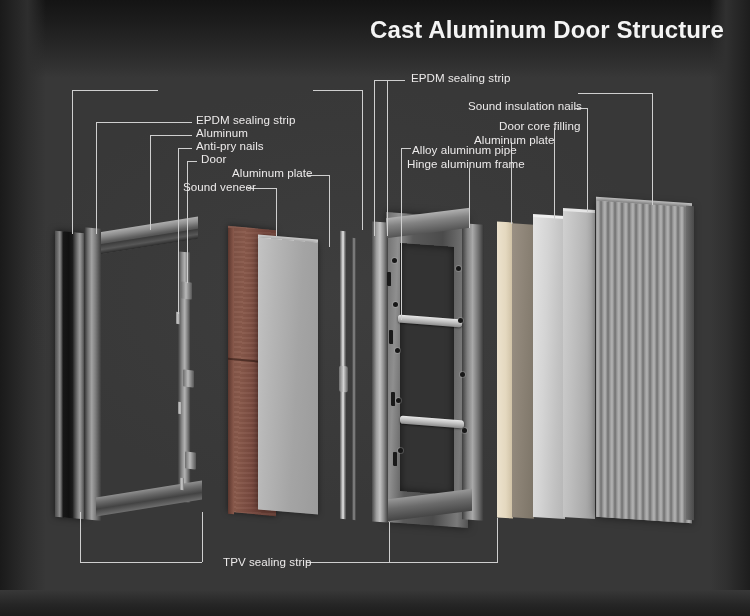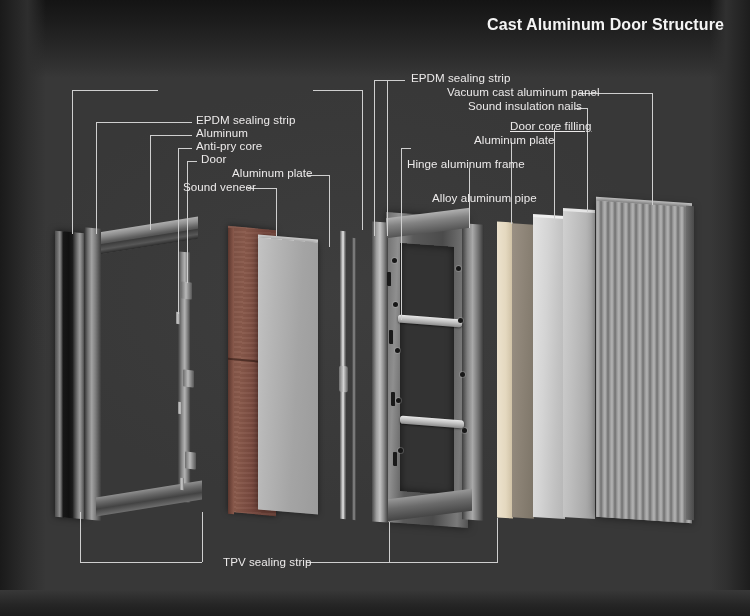--- a/index.html
+++ b/index.html
@@ -31,21 +31,21 @@
     background:linear-gradient(90deg,#1a1a1a 0%,#2e2e2e 60%,rgba(56,56,56,0) 100%);
   }
   .bg-right {
     position:absolute; right:0; top:0; width:40px; height:616px;
     background:linear-gradient(270deg,#1d1d1d 0%,#303030 60%,rgba(56,56,56,0) 100%);
   }
 
   
   .title {
     position:absolute; right:26px; top:16px;
-    font-size:16px; font-weight:bold; color:#f4f4f4;
+    font-size:24px; font-weight:bold; color:#f4f4f4;
     letter-spacing:.1px; white-space:nowrap;
   }
 
   
   .lbl {
     position:absolute; white-space:nowrap;
     font-size:11.6px; color:#eceaea; letter-spacing:.05px;
   }
 
   
@@ -363,37 +363,36 @@
   <div class="ln lv" style="left:202px;top:512px;height:50px;"></div>
   <div class="ln lh" style="left:306px;top:562px;width:192px;"></div>
   <div class="ln lv" style="left:389px;top:522px;height:40px;"></div>
   <div class="ln lv" style="left:497px;top:518px;height:44px;"></div>
 
 
   <div class="lbl" style="left:196px;top:113px;">EPDM sealing strip</div>
 
   <div class="lbl" style="left:196px;top:126px;">Aluminum</div>
 
-  <div class="lbl" style="left:196px;top:139px;">Anti-pry core</div>
+  <div class="lbl" style="left:196px;top:139px;">Anti-pry nails</div>
 
   <div class="lbl" style="left:201px;top:152px;">Door</div>
 
   <div class="lbl" style="left:232px;top:166px;">Aluminum plate</div>
 
   <div class="lbl" style="left:183px;top:180px;">Sound veneer</div>
 
   <div class="lbl" style="left:411px;top:71px;">EPDM sealing strip</div>
 
-  <div class="lbl" style="left:447px;top:85px;">Vacuum cast aluminum panel</div>
 
   <div class="lbl" style="left:468px;top:99px;">Sound insulation nails</div>
 
-  <div class="lbl" style="left:510px;top:119px;text-decoration:underline;">Door core filling</div>
+  <div class="lbl" style="left:499px;top:119px;">Door core filling</div>
 
   <div class="lbl" style="left:474px;top:133px;">Aluminum plate</div>
 
-  <div class="lbl" style="left:432px;top:143px;margin-top:48px;">Alloy aluminum pipe</div>
+  <div class="lbl" style="left:412px;top:143px;">Alloy aluminum pipe</div>
 
   <div class="lbl" style="left:407px;top:157px;">Hinge aluminum frame</div>
 
   <div class="lbl" style="left:223px;top:555px;">TPV sealing strip</div>
 
 </div>
 
 </body></html>

